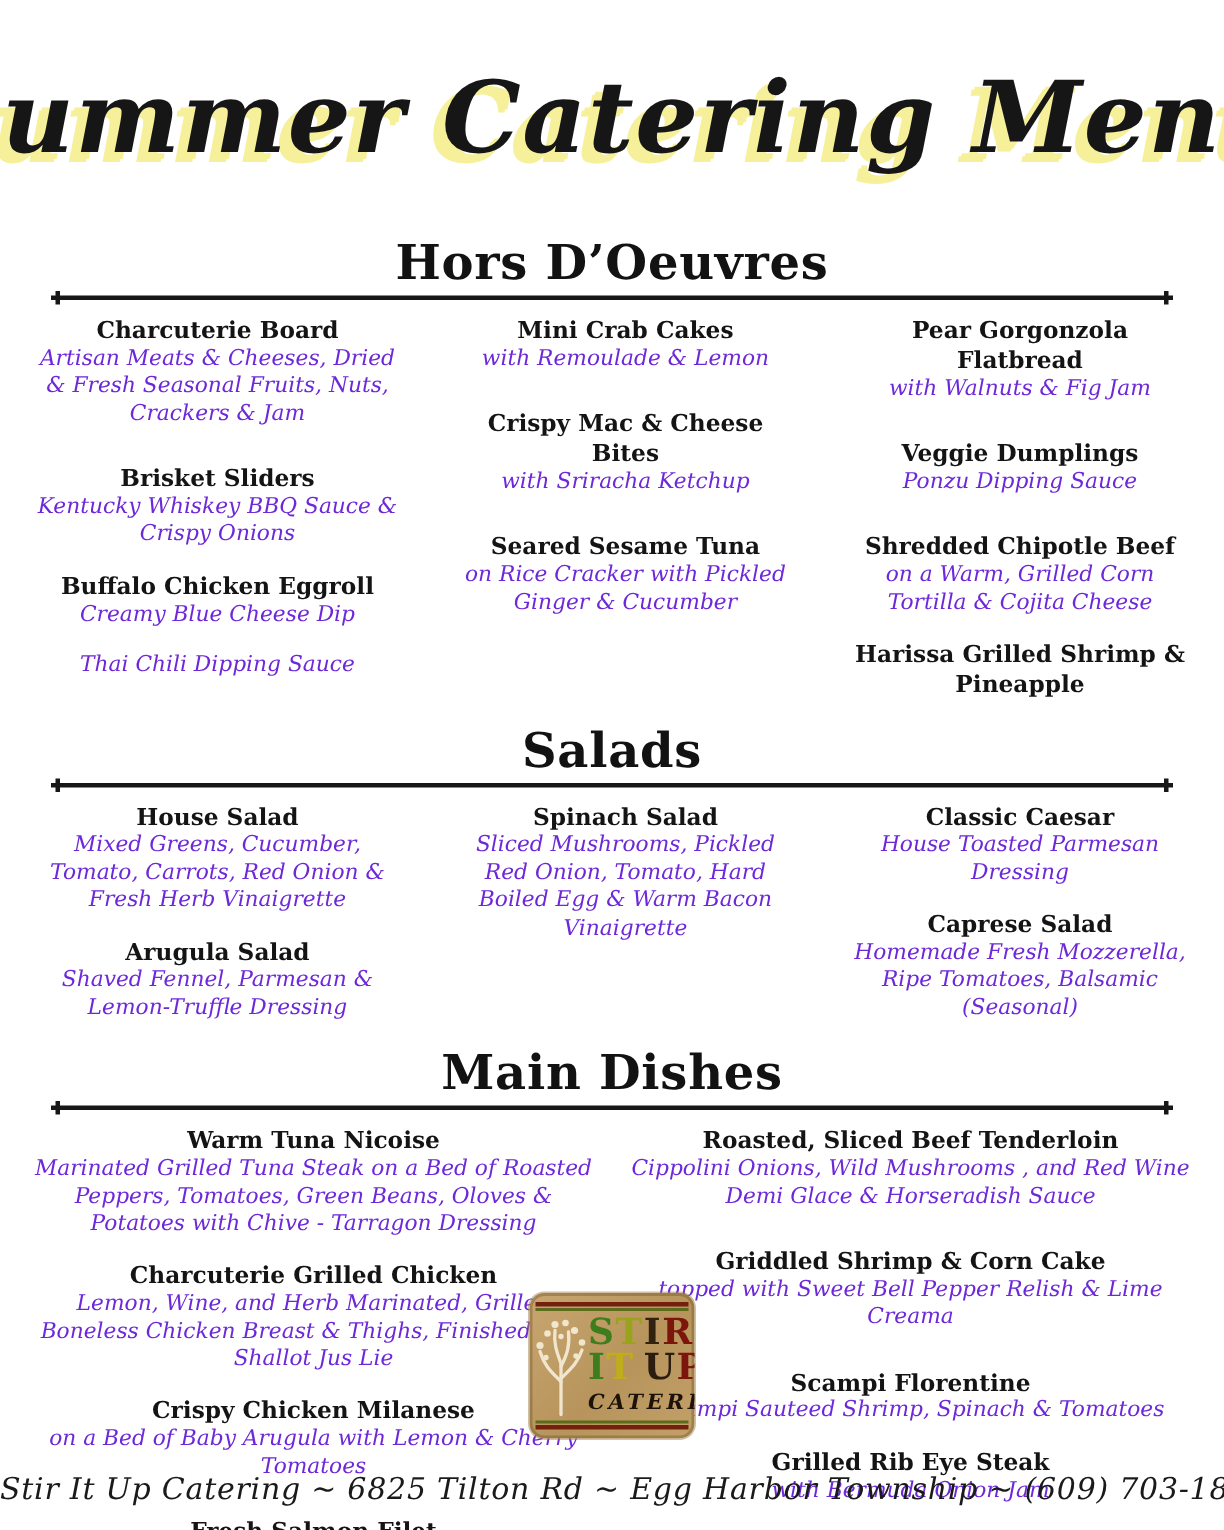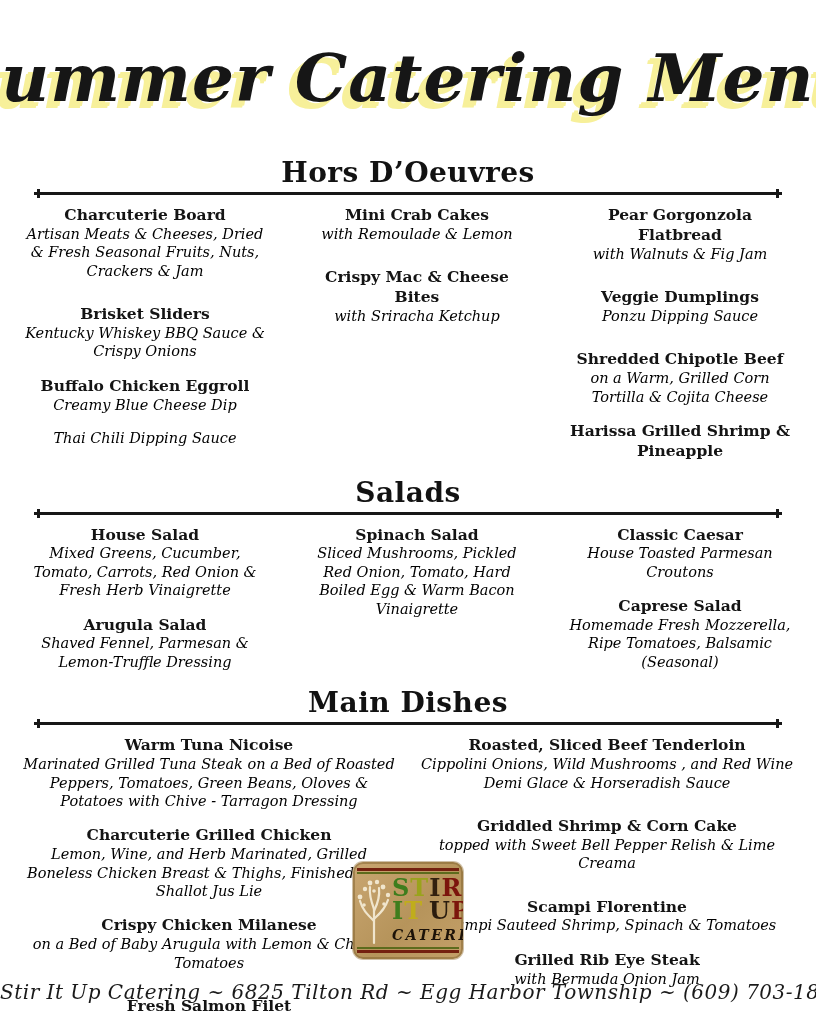--- a/index.html
+++ b/index.html
@@ -15,37 +15,37 @@
     font-family:"DejaVu Serif", serif; font-style:italic; font-weight:700;
     font-size:66px; letter-spacing:1px; white-space:nowrap; color:#161616;
     text-shadow:-6px 5px 0 #f7f09a, -8px 7px 0 #f7f09a;
   }
 
   
   .section { position:relative; }
   .section-hors   { min-height:284px; }
   .section-salads { min-height:158px; }
   .section-title {
-    text-align:center; font-weight:700; font-size:28px; letter-spacing:.5px;
+    text-align:center; font-weight:700; font-size:32px; letter-spacing:.5px;
     margin:0 0 3px 0; color:#121212;
   }
   .divider { position:relative; height:3px; background:#171717; margin:0 34px 10px 34px; }
   .divider::before, .divider::after {
     content:""; position:absolute; top:-3px; width:3px; height:9px; background:#171717;
   }
   .divider::before { left:3px; }
   .divider::after  { right:3px; }
 
   .cols3 { display:grid; grid-template-columns:1.08fr 1fr 1fr; column-gap:12px; padding:0 24px;gap:39px; }
   .cols2 { display:grid; grid-template-columns:1fr 1fr; column-gap:16px; padding:0 18px; }
   .col { min-width:0; }
 
   .item { text-align:center; margin-bottom:15px; }
   .item-name { font-weight:700; font-size:15.5px; line-height:1.28; color:#141414; }
-  .item-desc { font-style:italic; font-size:14.5px; line-height:1.27; color:#000000; }
+  .item-desc { font-style:italic; font-size:14.5px; line-height:1.27; color:#6d28d9; }
   .item-desc:empty { display:none; }
   .gap-lg { margin-top:24px; }
 
   
   .logo {
     position:absolute; top:852px; left:50%; transform:translateX(-50%);
     width:110px; height:97px; border-radius:10px;
     background:linear-gradient(135deg,#c9a671 0%,#b6945b 55%,#c4a069 100%);
     box-shadow: inset 0 0 0 2px rgba(120,90,40,.45), 0 0 0 1px rgba(160,130,80,.5);
     overflow:hidden;
@@ -103,20 +103,24 @@
       </div>
       <div class="col">
         <div class="item">
           <div class="item-name">Mini Crab Cakes</div>
           <div class="item-desc">with Remoulade &amp; Lemon</div>
         </div>
         <div class="item gap-lg">
           <div class="item-name">Crispy Mac &amp; Cheese Bites</div>
           <div class="item-desc">with Sriracha Ketchup</div>
         </div>
+        <div class="item gap-lg">
+          <div class="item-name">Seared Sesame Tuna</div>
+          <div class="item-desc">on Rice Cracker with Pickled Ginger &amp; Cucumber</div>
+        </div>
       </div>
       <div class="col">
         <div class="item">
           <div class="item-name">Pear Gorgonzola Flatbread</div>
           <div class="item-desc">with Walnuts &amp; Fig Jam</div>
         </div>
         <div class="item gap-lg">
           <div class="item-name">Veggie Dumplings</div>
           <div class="item-desc">Ponzu Dipping Sauce</div>
         </div>
@@ -148,21 +152,21 @@
       </div>
       <div class="col">
         <div class="item">
           <div class="item-name">Spinach Salad</div>
           <div class="item-desc">Sliced Mushrooms, Pickled Red Onion, Tomato, Hard Boiled Egg &amp; Warm Bacon Vinaigrette</div>
         </div>
       </div>
       <div class="col">
         <div class="item">
           <div class="item-name">Classic Caesar</div>
-          <div class="item-desc">House Toasted Parmesan Croutons</div>
+          <div class="item-desc">House Toasted Parmesan Dressing</div>
         </div>
         <div class="item">
           <div class="item-name">Caprese Salad</div>
           <div class="item-desc">Homemade Fresh Mozzerella, Ripe Tomatoes, Balsamic (Seasonal)</div>
         </div>
       </div>
     </div>
   </div>
 
   <div class="section section-mains">

